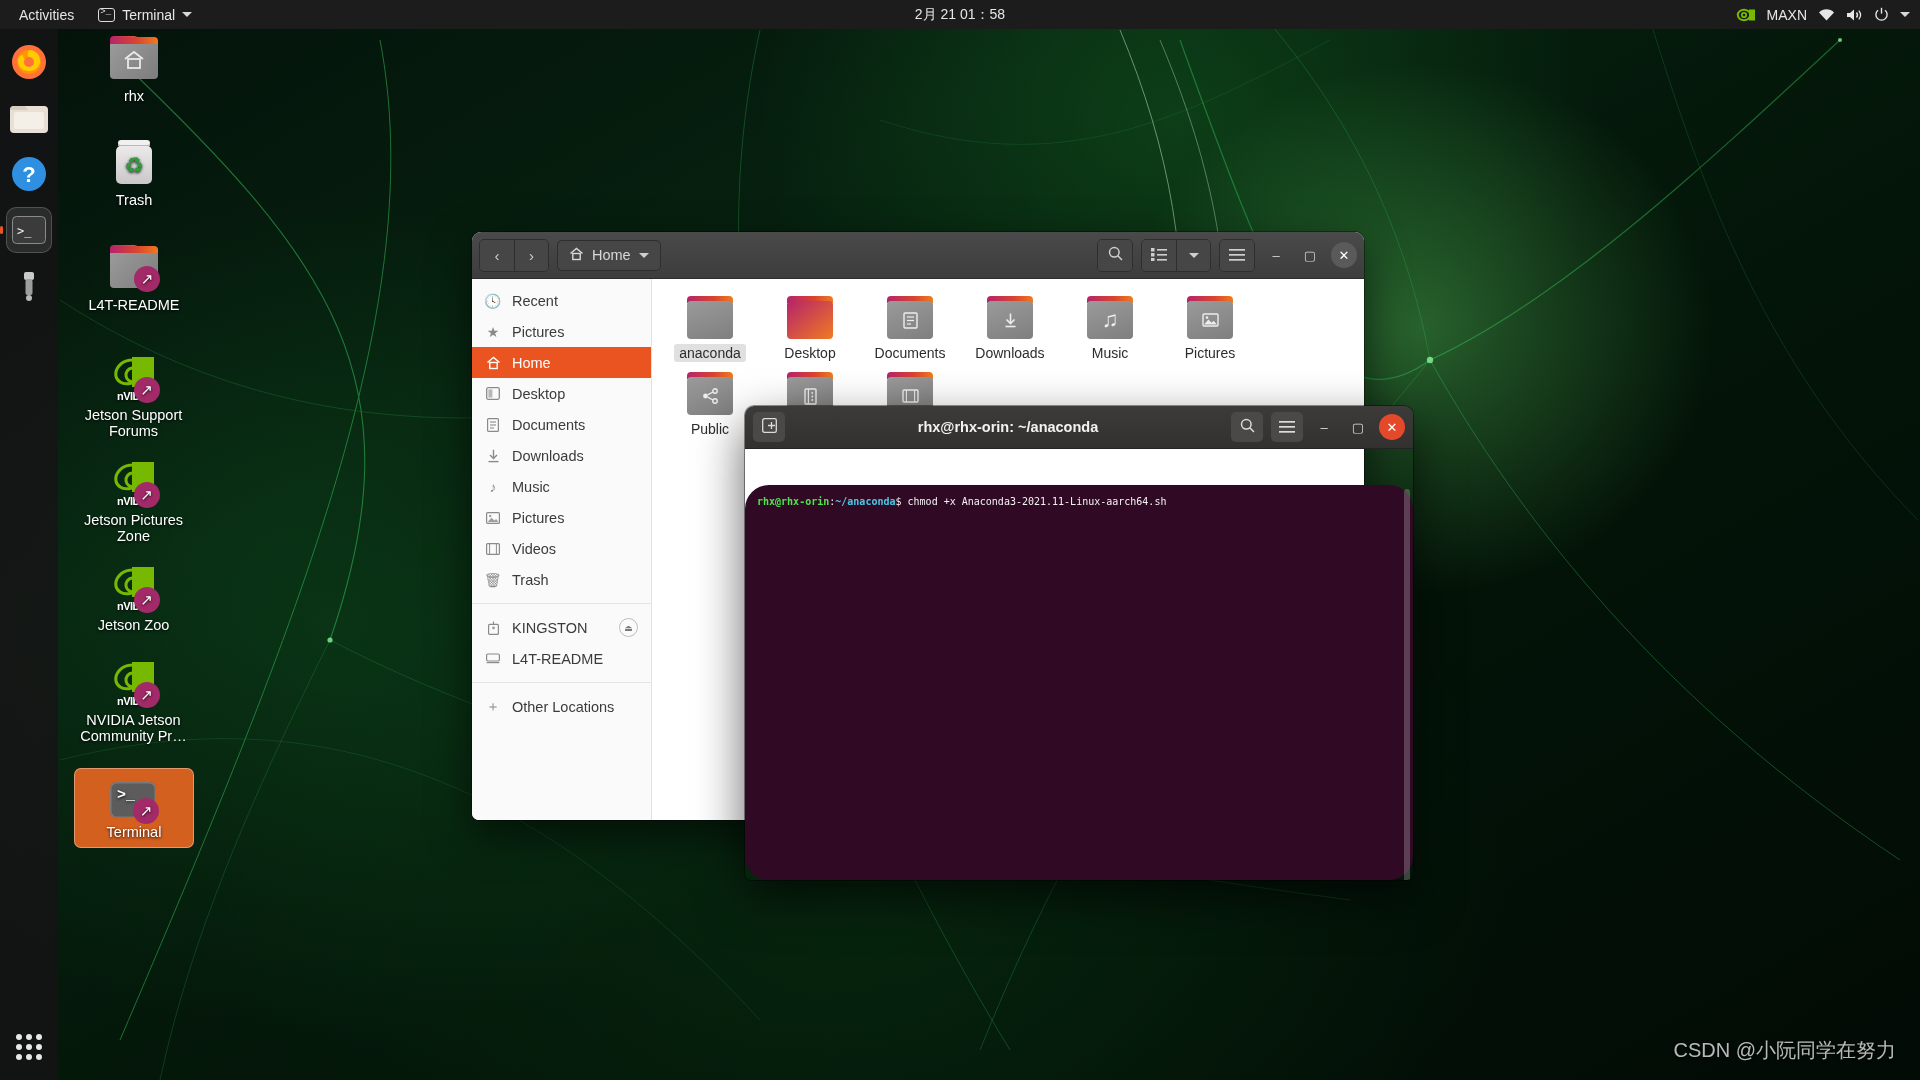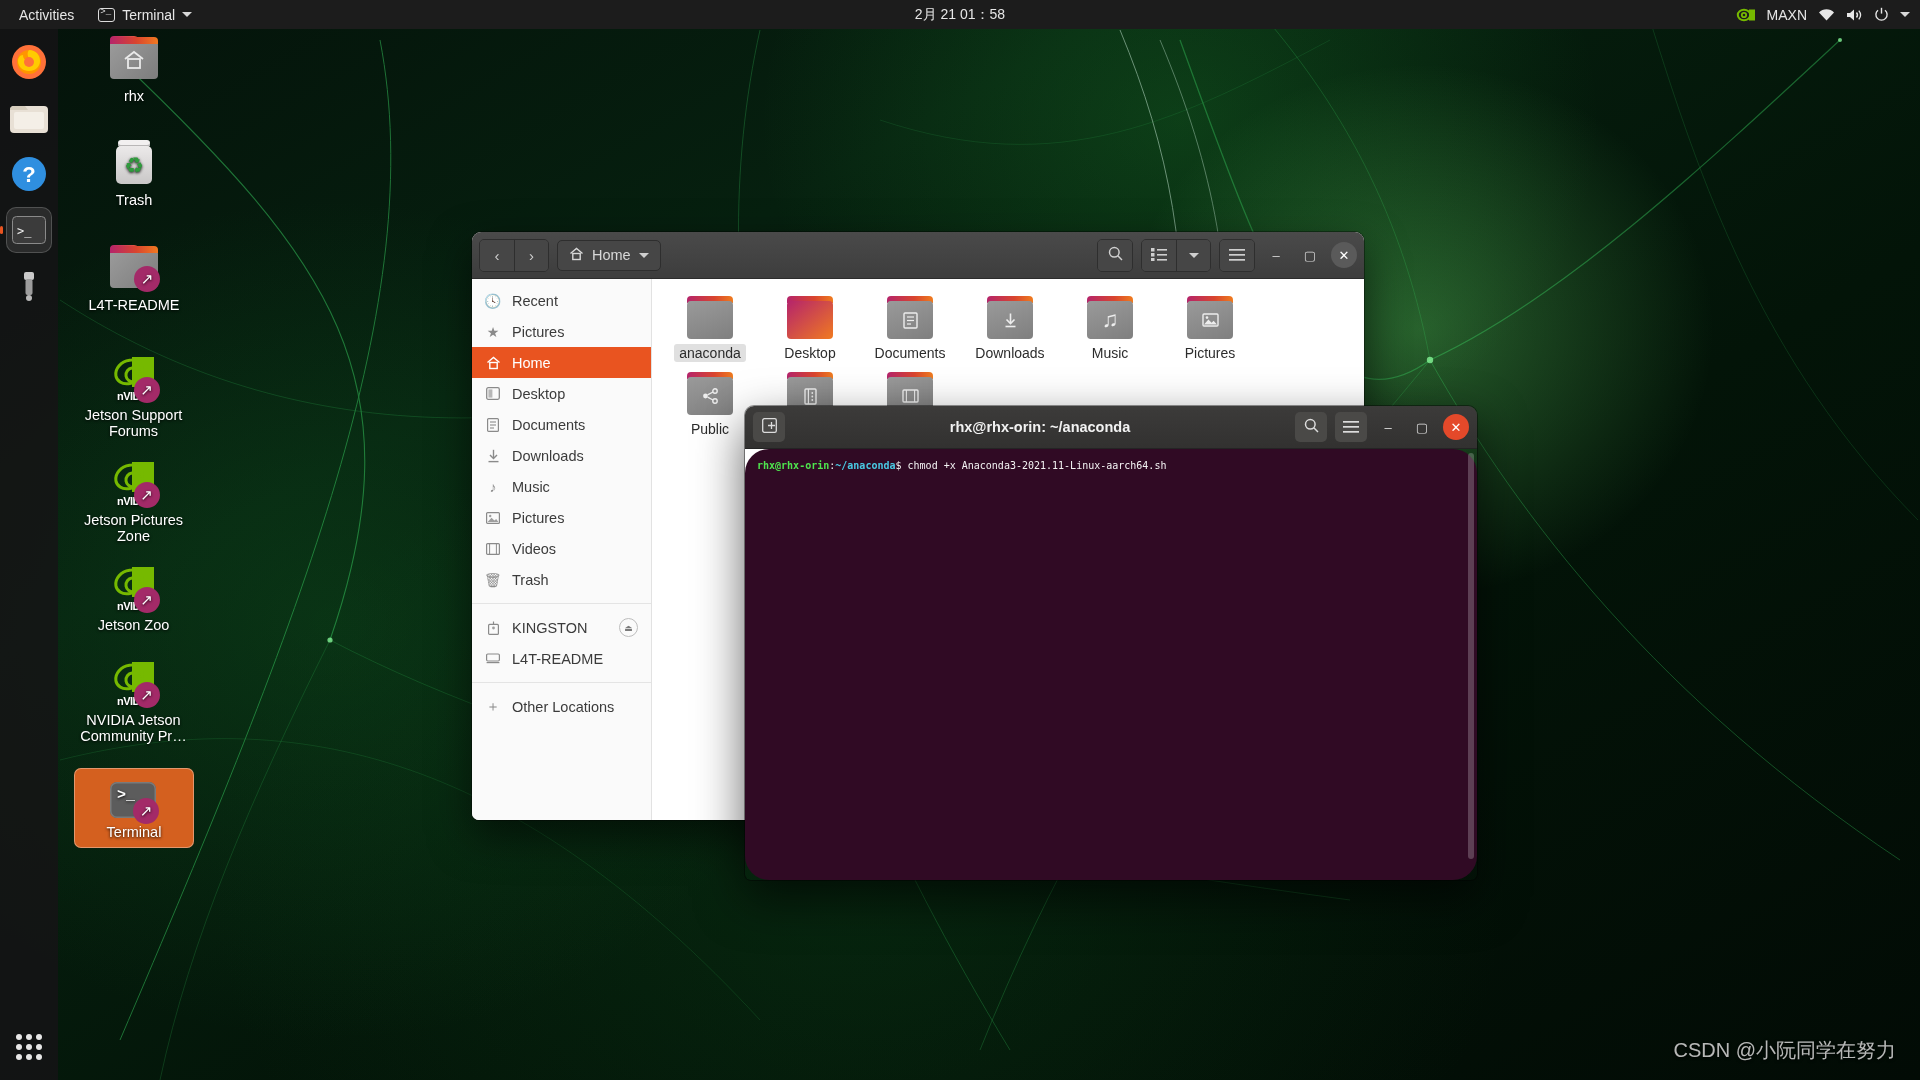--- a/index.html
+++ b/index.html
@@ -145,24 +145,24 @@
   .ffolder .tab { position:absolute; left:0; top:0; width:46px;height:7px;border-radius:4px 4px 0 0;
                   background: linear-gradient(90deg,#b5246b 0%, #d9452e 60%, #ef7c1f 100%); }
   .ffolder .bod { position:absolute; left:0; top:5px; width:46px;height:38px;border-radius:4px;
                   background: linear-gradient(160deg,#9a9a9a,#7f7f7f); }
   .ffolder .gly { position:absolute; left:0; top:5px; width:46px;height:38px;display:flex;
                   align-items:center;justify-content:center;color:#ededed; font-size:19px; z-index:2;}
   .ffolder.pink .bod { background: linear-gradient(140deg,#b5246b,#f07a21); }
 
   
   #term-window {
-    position: absolute; left: 745px; top: 406px; width: 732px; height: 474px;
+    position: absolute; left: 745px; top: 406px; width: 668px; height: 474px;
     border-radius: 9px 9px 6px 6px; z-index: 30; overflow:hidden;
     box-shadow: 0 18px 48px rgba(0,0,0,0.62), 0 0 0 1px rgba(0,0,0,0.4);
-    display:flex; flex-direction: column;
+    display:flex; flex-direction: column; gap: 36px;
   }
   .theader { height: 43px; background: linear-gradient(180deg,#3c3b3a,#323130);
              display:flex; align-items:center; padding: 0 8px; gap:8px; border-bottom:1px solid #242424; flex:none; }
   .tbtn { width:32px;height:30px;border-radius:5px;background:#4a4947;display:flex;align-items:center;
           justify-content:center;color:#dcdcdc;font-size:15px; }
   .ttitle { flex:1; text-align:center; color:#f2f2f2; font-size:14.5px; font-weight:bold; }
   .t-ctrl { width:26px;height:26px;border-radius:50%;display:flex;align-items:center;justify-content:center;
             color:#dcdcdc;font-size:13px; }
   .t-close { background:#e4492a; color:#fff; }
   .tbody { flex:1; background: #300a24; position:relative; padding: 7px 0 0 12px;

